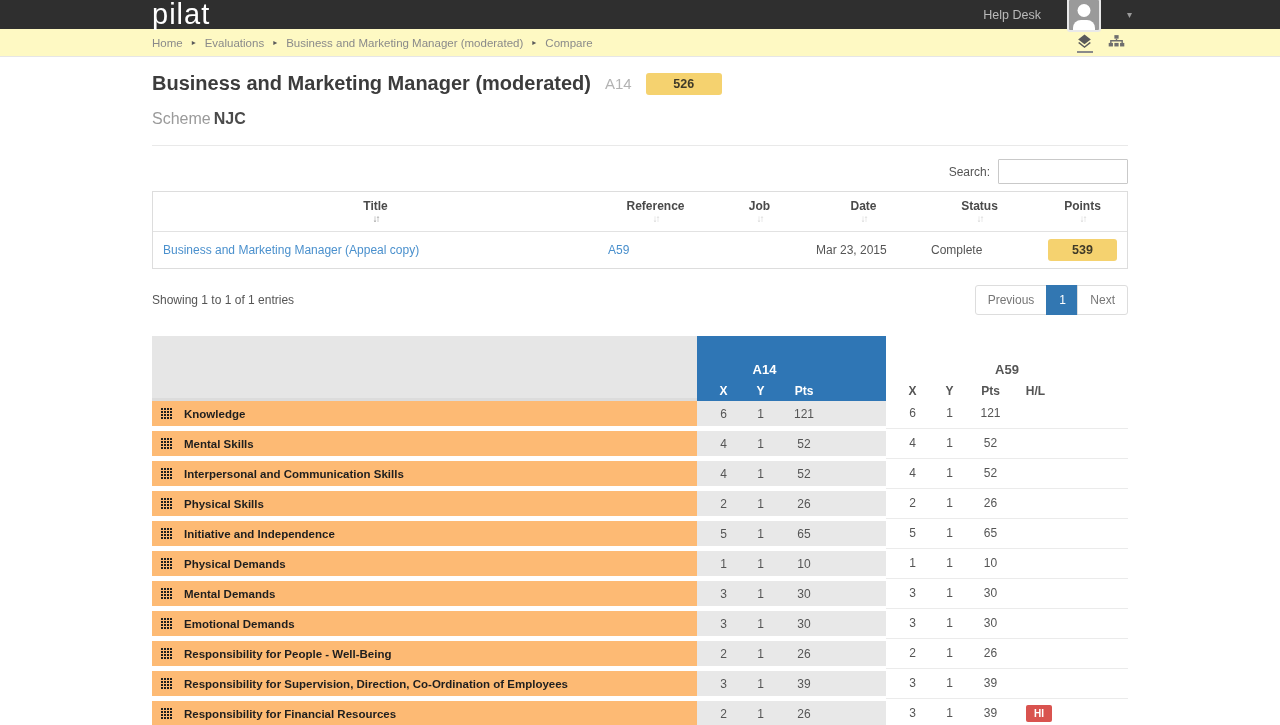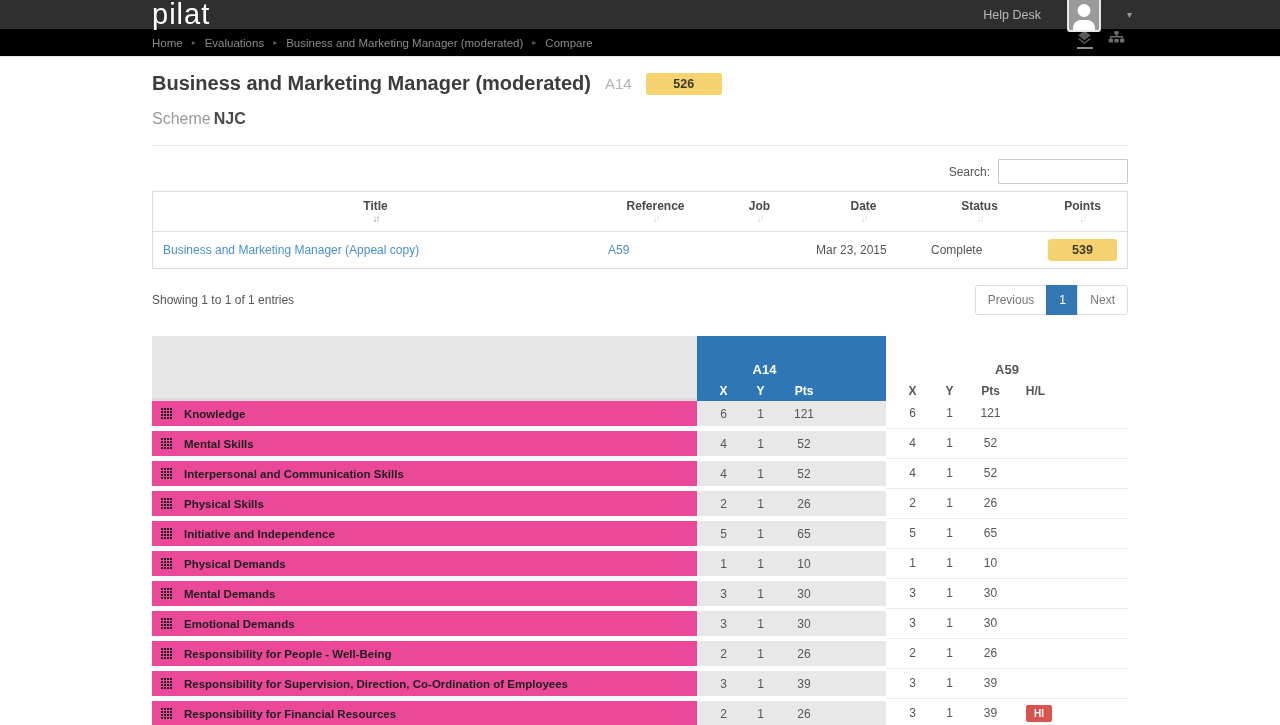--- a/index.html
+++ b/index.html
@@ -13,21 +13,21 @@
   .help-desk { color:#b9b9b9; font-size:12.5px; cursor:pointer; }
   .avatar { width:34px; height:34px; background:#9a9a9a; border:2px solid #e9e9e9; border-radius:3px;
     position:relative; overflow:hidden; cursor:pointer; }
   .avatar .head { position:absolute; top:4px; left:50%; transform:translateX(-50%);
     width:13px; height:13px; border-radius:50%; background:#fff; }
   .avatar .body { position:absolute; bottom:-3px; left:50%; transform:translateX(-50%);
     width:22px; height:13px; border-radius:8px 8px 0 0; background:#fff; }
   .caret { color:#9a9a9a; font-size:10px; cursor:pointer; }
 
   
-  .breadcrumb-bar { height:28px; border-bottom:1px solid #e6e6e6; display:flex; background:#000000; }
+  .breadcrumb-bar { height:28px; border-bottom:1px solid #e6e6e6; display:flex; align-items:center; background:#fef9c3; }
   .breadcrumb { margin-left:152px; display:flex; align-items:center; gap:9px; font-size:11.5px; color:#8a8a8a; }
   .crumb { cursor:pointer; }
   .crumb-sep { font-size:8px; color:#5a5a5a; }
   .view-icons { margin-left:auto; margin-right:155px; display:flex; align-items:flex-start; gap:15px; }
   .view-icon { cursor:pointer; display:flex; flex-direction:column; align-items:center; }
   .view-icon svg { display:block; }
   .icon-underline { width:16px; height:2px; background:#8a8a8a; margin-top:1px; }
 
   .shell { width:976px; margin:0 auto; }
 
@@ -77,21 +77,21 @@
   .ch-left { background:#e6e6e6; border-bottom:3px solid #dcdcdc; }
   .ch-a14 { background:#2f76b5; color:#fff; }
   .ch-a59 { background:#fff; color:#555; }
   .ch-title { text-align:center; font-weight:bold; font-size:13px; padding-top:26px; }
   .ch-a14 .ch-title { width:135px; }
   .ch-sub { display:grid; padding-left:8px; margin-top:7px; font-size:12px; font-weight:bold; text-align:center; }
   .sub-a14 { grid-template-columns:37px 37px 50px; }
   .sub-a59 { grid-template-columns:37px 37px 45px 45px; }
 
   .compare-row { display:grid; grid-template-columns:545px 189px 242px; height:30px; }
-  .cr-left { background:#ec4899; height:25px; display:flex; align-items:center; padding-left:9px; gap:11px; }
+  .cr-left { background:#fdba74; height:25px; display:flex; align-items:center; padding-left:9px; gap:11px; }
   .factor-label { font-size:11.5px; font-weight:bold; color:#1e1e1e; }
   .cr-a14 { background:#e8e8e8; height:25px; display:grid; grid-template-columns:37px 37px 50px;
     align-items:center; text-align:center; padding-left:8px; font-size:12px; color:#555; }
   .cr-a59 { background:#fff; height:28px; border-bottom:1px solid #ebebeb; display:grid;
     grid-template-columns:37px 37px 45px 52px; align-items:center; text-align:center;
     padding-left:8px; padding-bottom:3px; font-size:12px; color:#555; }
   .hl-badge { display:inline-block; background:#d9534f; color:#fff; font-size:10px; font-weight:bold;
     padding:3px 8px; border-radius:2px; }
 
   .grid-icon { width:12px; height:12px; display:inline-block; position:relative; cursor:grab; flex:0 0 12px; }

